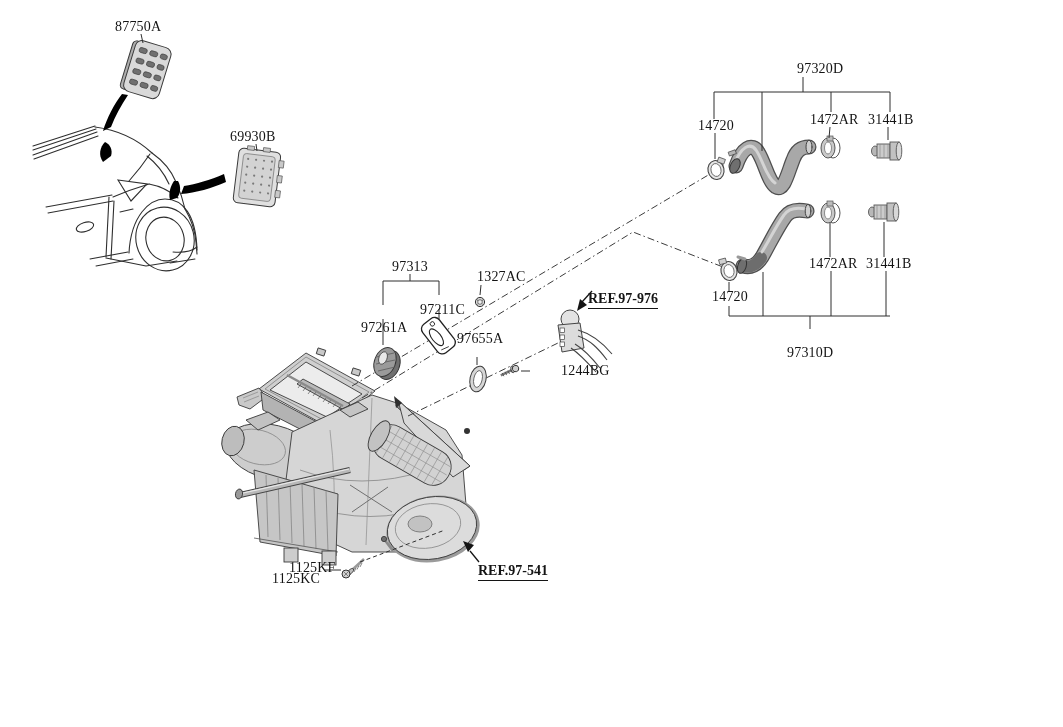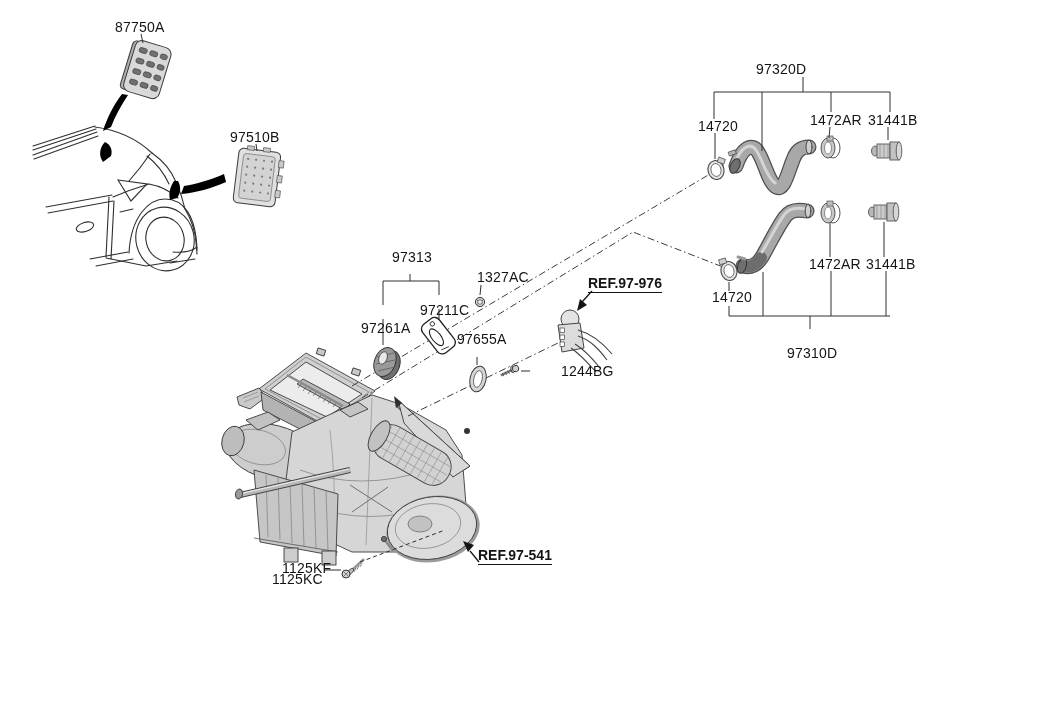--- a/index.html
+++ b/index.html
@@ -1,21 +1,21 @@
 <!DOCTYPE html>
 <html><head>
 <meta charset="utf-8">
 <style>
   html,body{margin:0;padding:0;background:#ffffff;}
   .stage{position:relative;width:1063px;height:588px;background:#ffffff;overflow:hidden;
-         font-family:Liberation Sans, sans-serif;}
+         font-family:Liberation Serif, serif;}
   .stage svg{position:absolute;left:0;top:0;}
   .lbl{position:absolute;font-size:14px;line-height:1.05;color:#141414;white-space:nowrap;
        letter-spacing:.2px;}
-  .ref{font-weight:bold;border-bottom:1.7px solid #141414;padding-bottom:1px;letter-spacing:0;}
+  .ref{font-weight:bold;border-bottom:1.7px solid #141414;padding-bottom:1px;letter-spacing:0;margin-top:16px;}
 </style>
 </head>
 <body>
 
 <div class="stage">
 
 <svg width="1063" height="727" viewBox="0 0 1063 727">
 
   <g stroke="#2f2f2f" stroke-width="1.1" fill="none" stroke-linecap="round">
     <path d="M 33,146 L 95,126 M 33,150 L 96,129 M 33,155 L 97,132 M 34,159 L 98,136"></path>
@@ -308,33 +308,33 @@
     <path d="M 592,291 L 582,302" stroke="#141414" stroke-width="1.3" fill="none"></path>
     <path d="M 577,311 L 580,299 L 587,305 Z" fill="#141414"></path>
   </g>
   <g>
     <path d="M 479,562 L 470,551" stroke="#141414" stroke-width="1.3" fill="none"></path>
     <path d="M 463,541 L 474,545 L 468,552 Z" fill="#141414"></path>
   </g>
 </svg>
 
   <div class="lbl" style="left:115px;top:20px">87750A</div>
-  <div class="lbl" style="left:230px;top:130px">97510B</div>
-  <div class="lbl" style="left:756px;top:62px">97320D</div>
+  <div class="lbl" style="left:230px;top:130px">69930B</div>
+  <div class="lbl" style="left:797px;top:62px">97320D</div>
   <div class="lbl" style="left:698px;top:119px">14720</div>
   <div class="lbl" style="left:810px;top:113px">1472AR</div>
   <div class="lbl" style="left:868px;top:113px">31441B</div>
   <div class="lbl" style="left:809px;top:257px">1472AR</div>
   <div class="lbl" style="left:866px;top:257px">31441B</div>
   <div class="lbl" style="left:712px;top:290px">14720</div>
   <div class="lbl" style="left:787px;top:346px">97310D</div>
-  <div class="lbl" style="left:392px;top:250px">97313</div>
+  <div class="lbl" style="left:392px;top:260px">97313</div>
   <div class="lbl" style="left:477px;top:270px">1327AC</div>
   <div class="lbl" style="left:420px;top:303px">97211C</div>
   <div class="lbl" style="left:361px;top:321px">97261A</div>
   <div class="lbl" style="left:457px;top:332px">97655A</div>
   <div class="lbl" style="left:561px;top:364px">1244BG</div>
   <div class="lbl ref" style="left:588px;top:276px">REF.97-976</div>
   <div class="lbl ref" style="left:478px;top:548px">REF.97-541</div>
-  <div class="lbl" style="left:282px;top:561px">1125KF</div>
+  <div class="lbl" style="left:289px;top:561px">1125KF</div>
   <div class="lbl" style="left:272px;top:572px">1125KC</div>
 
 </div>
 
 </body></html>

